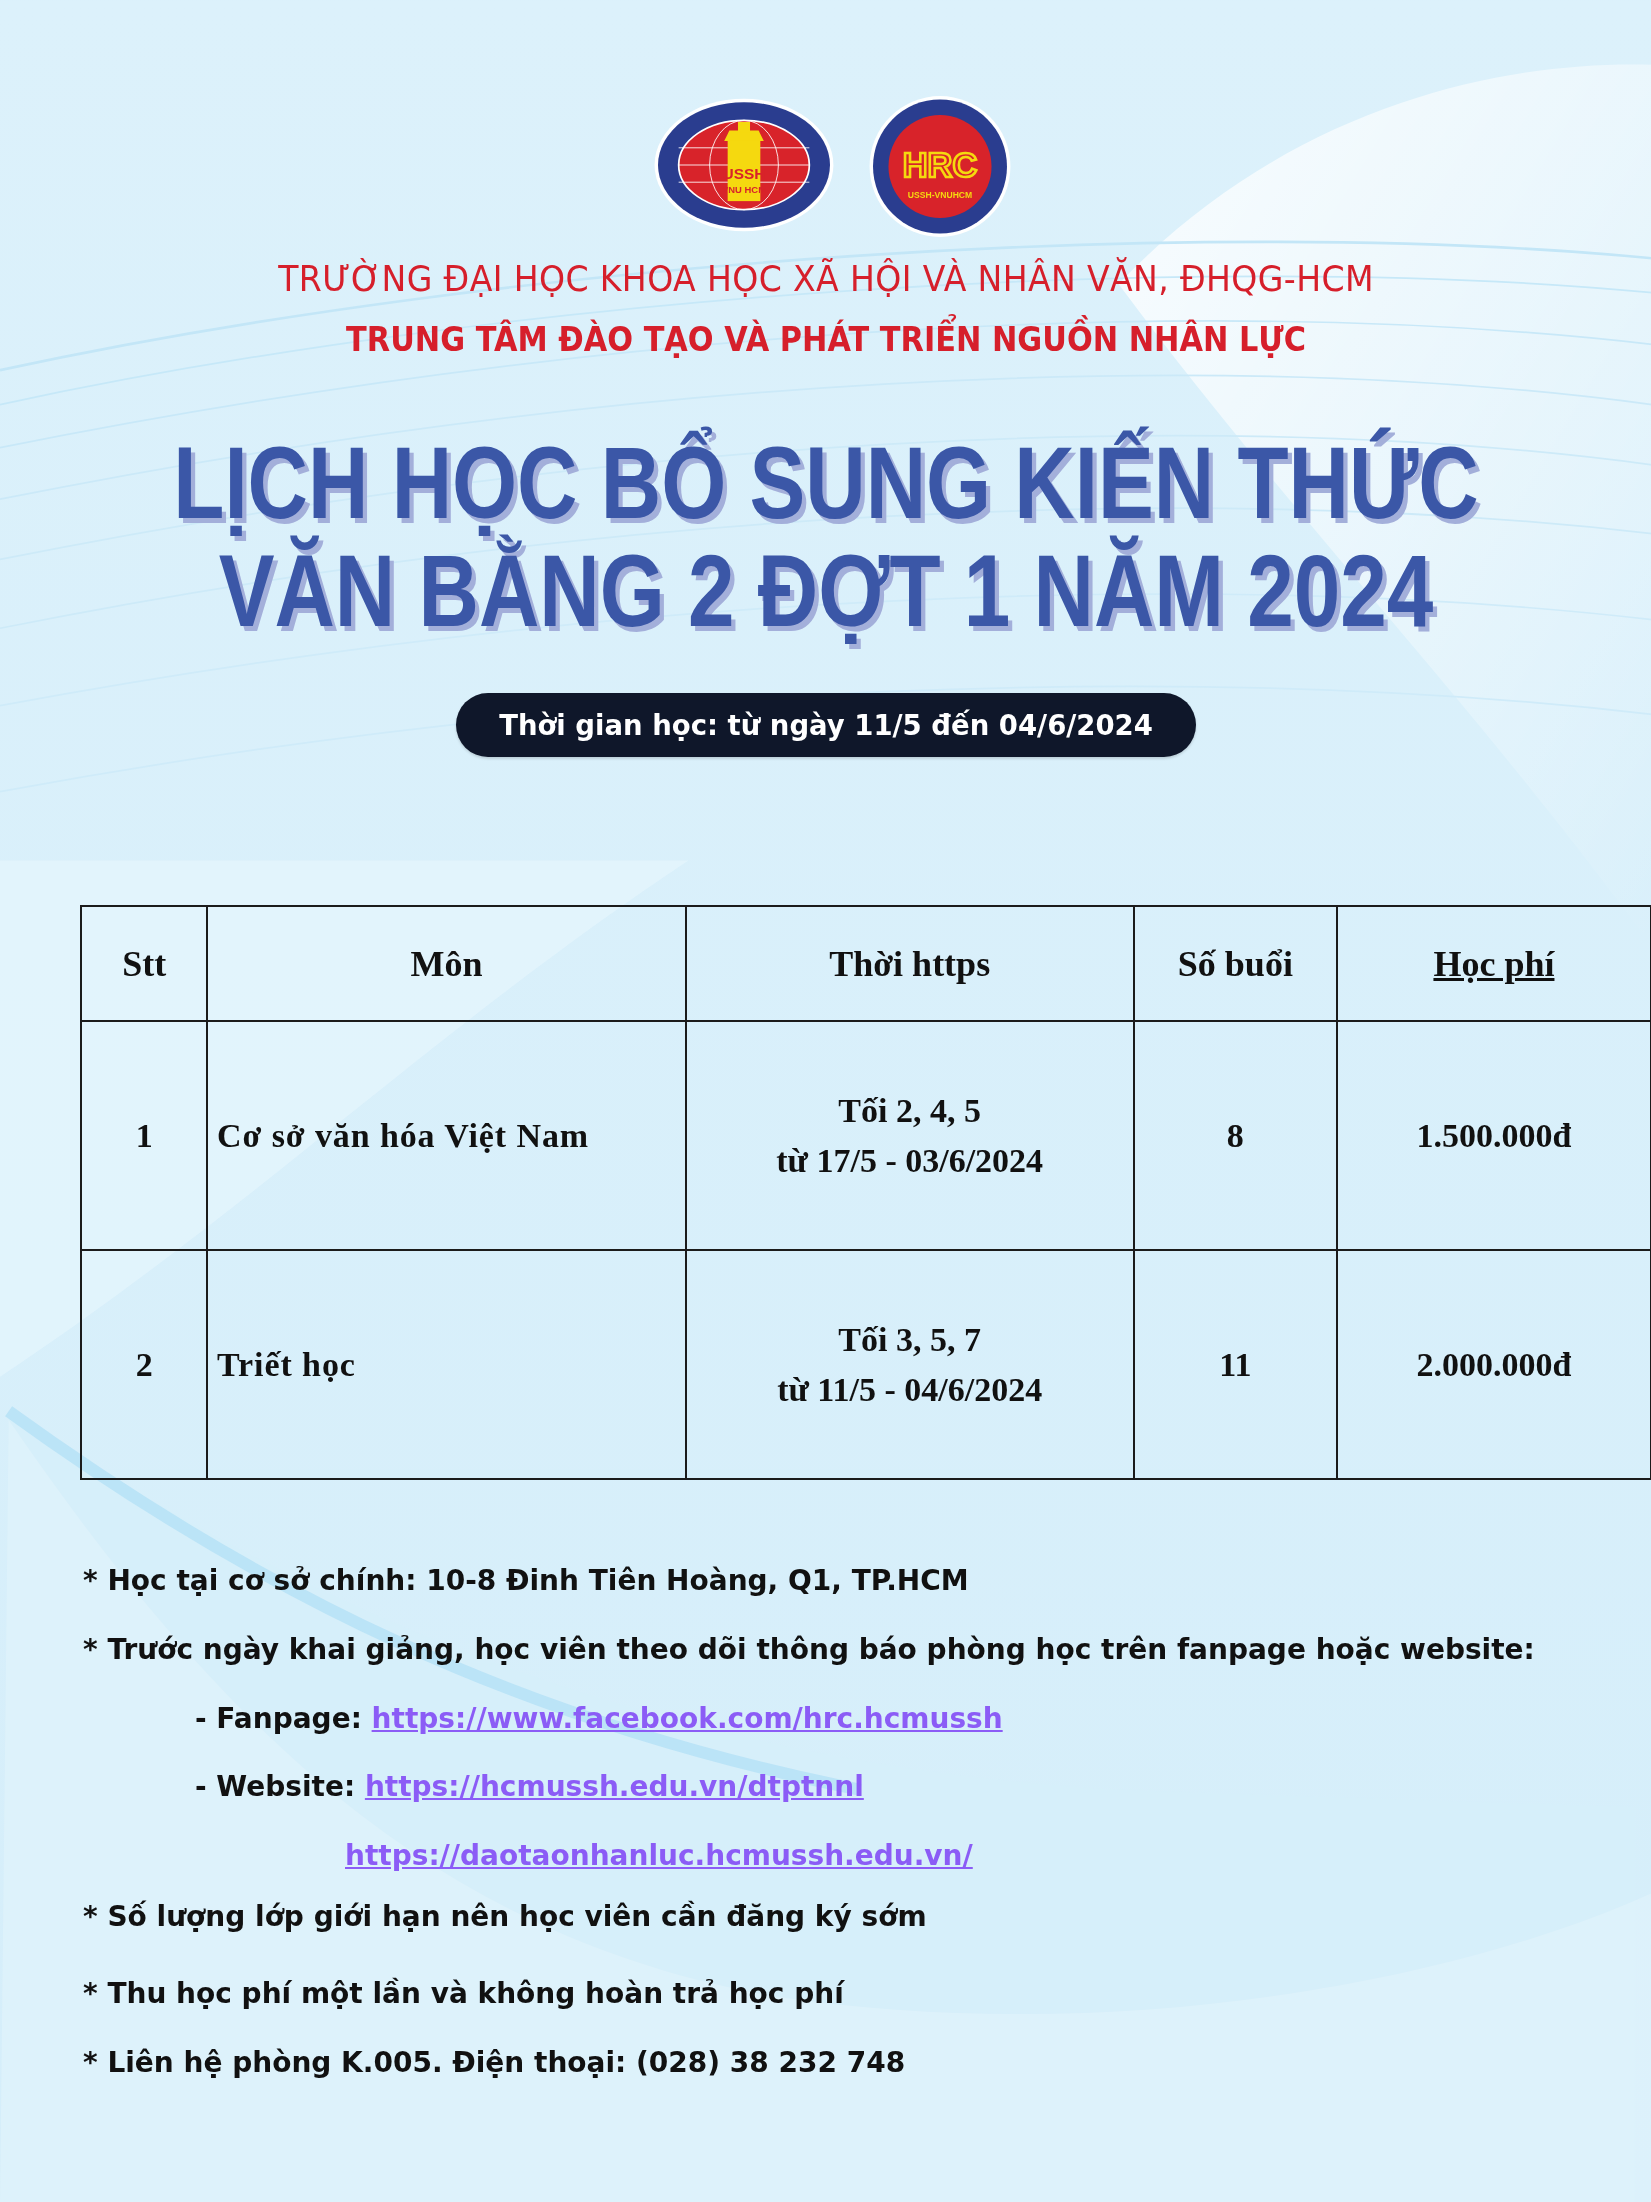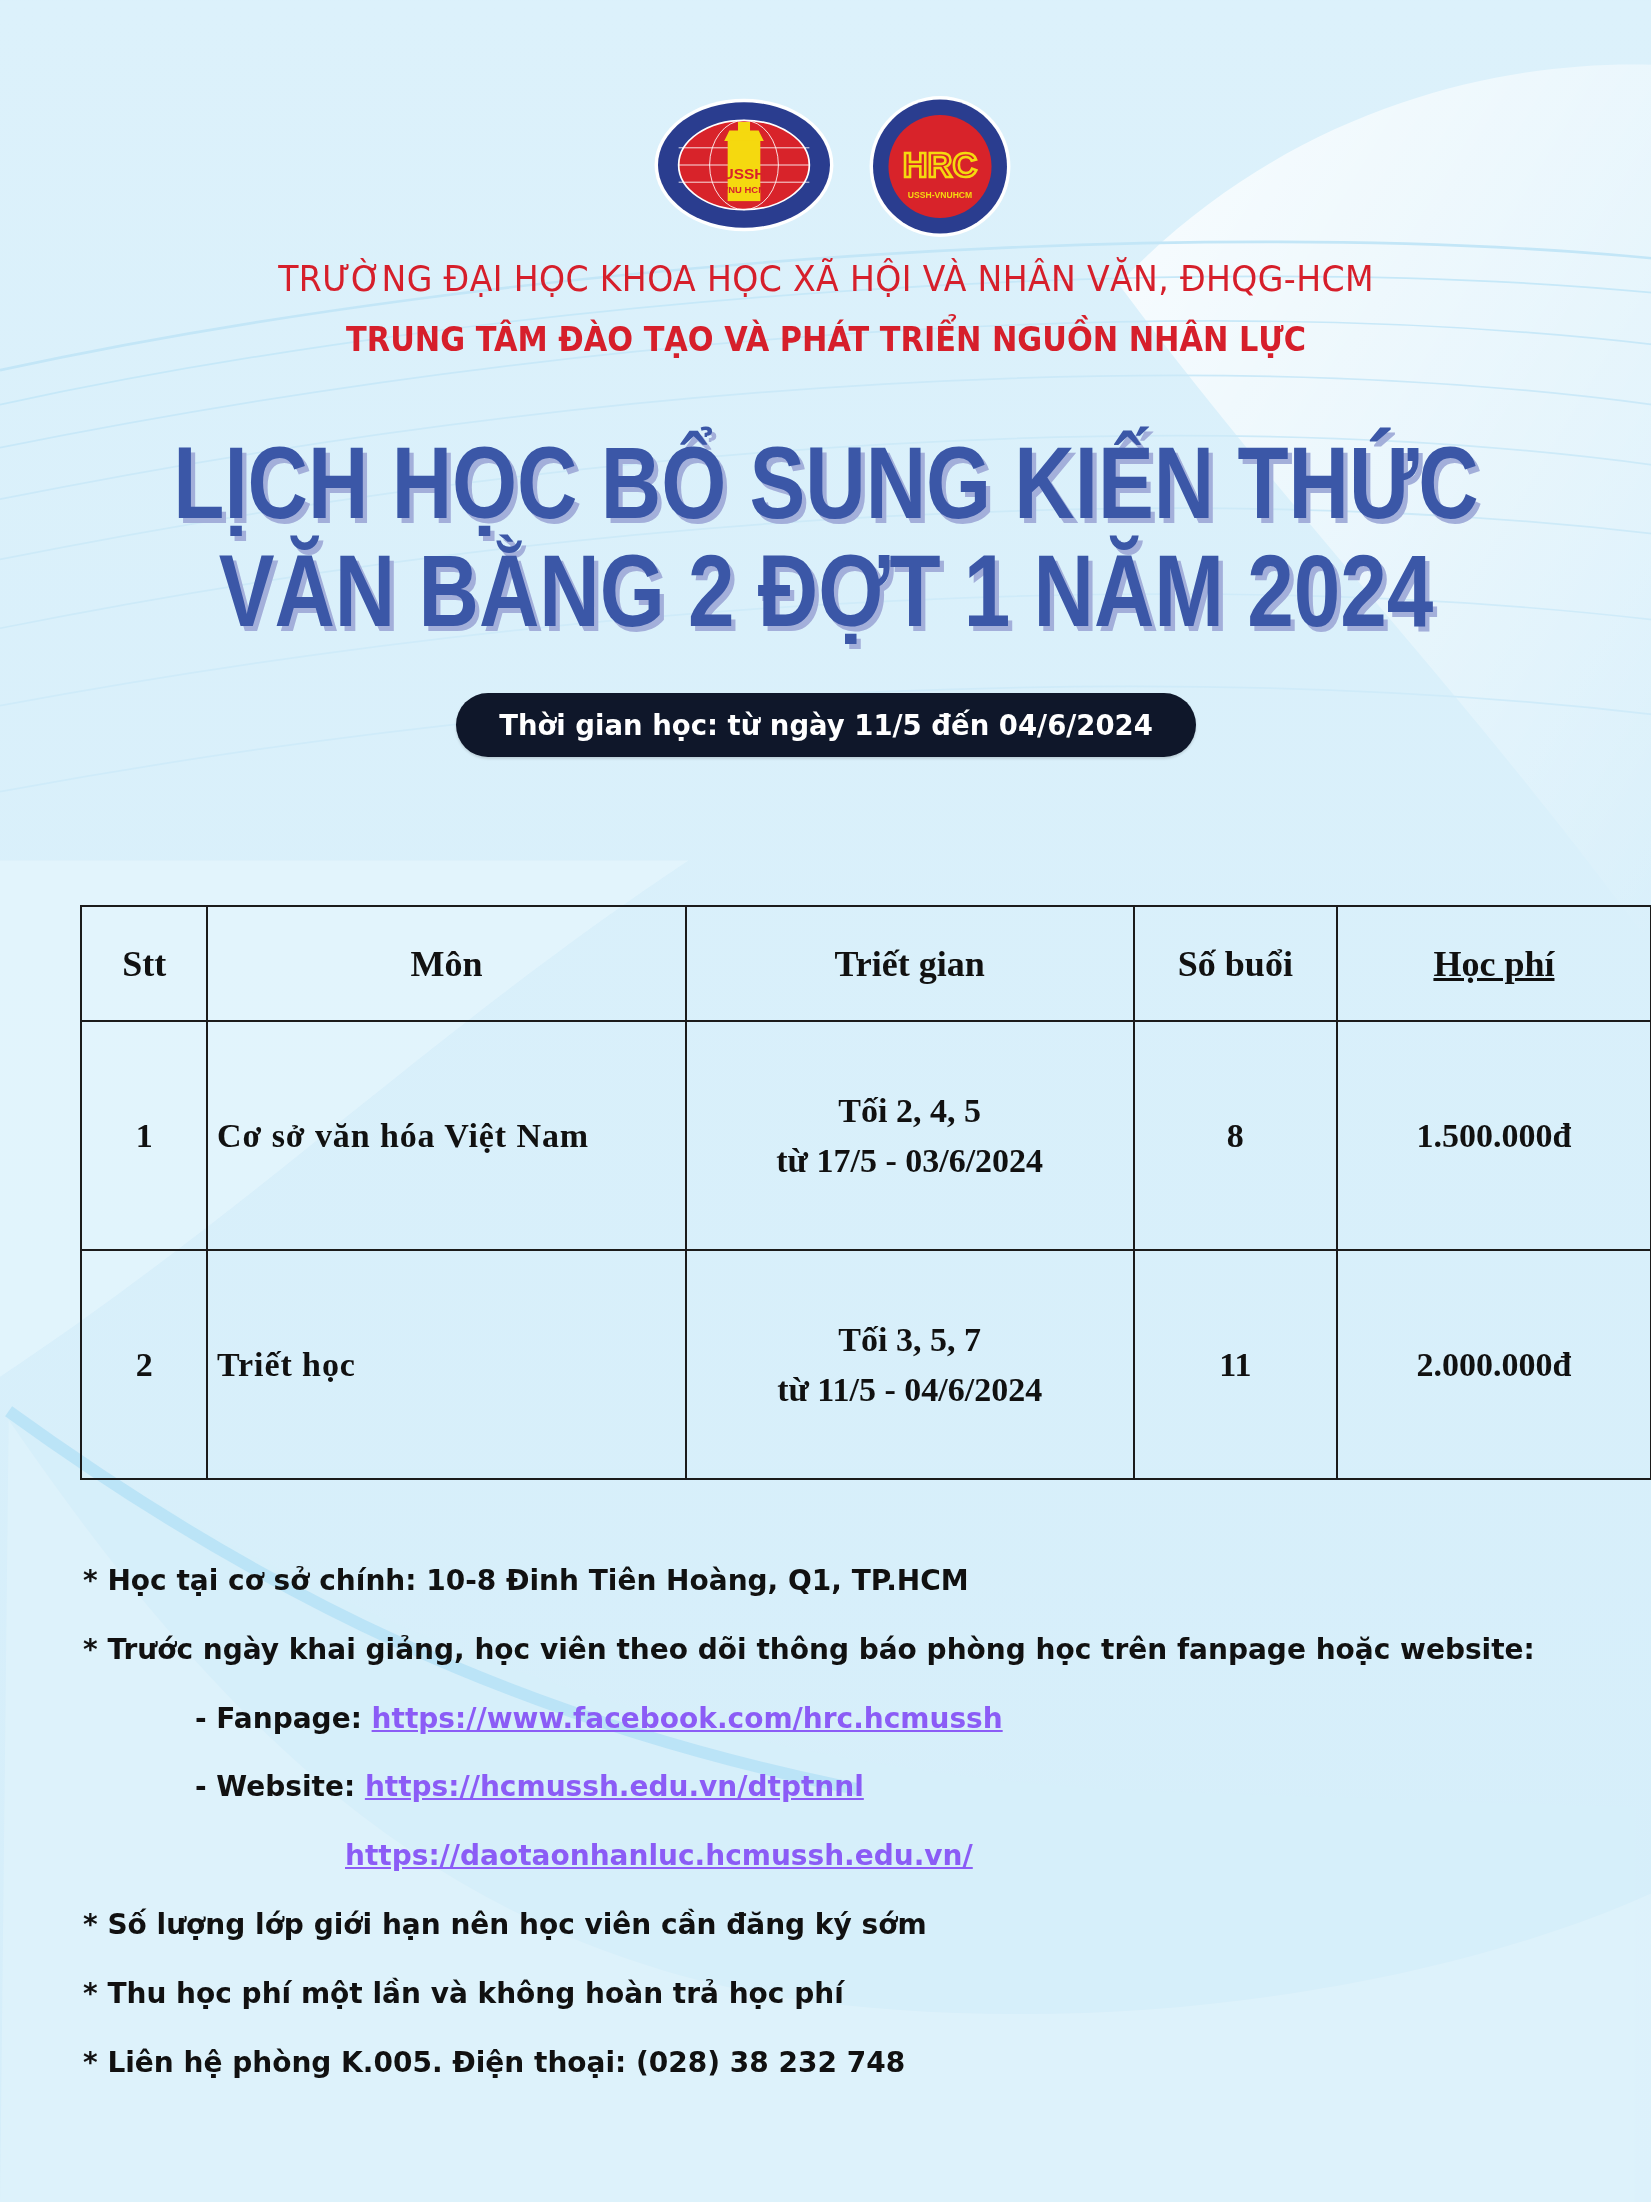--- a/index.html
+++ b/index.html
@@ -120,21 +120,21 @@
 
 <div class="layer pill">
   <span>Thời gian học: từ ngày 11/5 đến 04/6/2024</span>
 </div>
 
 <table class="sched">
   <thead>
     <tr>
       <th class="c1">Stt</th>
       <th class="c2">Môn</th>
-      <th class="c3">Triết gian</th>
+      <th class="c3">Thời https</th>
       <th class="c4">Số buổi</th>
       <th class="c5">Học phí</th>
     </tr>
   </thead>
   <tbody>
     <tr>
       <td>1</td>
       <td class="mon">Cơ sở văn hóa Việt Nam</td>
       <td>
         <div>Tối 2, 4, 5</div>
@@ -161,17 +161,17 @@
   <div class="note" style="top:69px">* Trước ngày khai giảng, học viên theo dõi thông báo phòng học trên fanpage hoặc website:</div>
   <div class="note" style="top:138px; left:112px">
     <span>- Fanpage: </span><a>https://www.facebook.com/hrc.hcmussh</a>
   </div>
   <div class="note" style="top:206px; left:112px">
     <span>- Website: </span><a>https://hcmussh.edu.vn/dtptnnl</a>
   </div>
   <div class="note" style="top:275px; left:262px">
     <a>https://daotaonhanluc.hcmussh.edu.vn/</a>
   </div>
-  <div class="note" style="top:344px">* Số lượng lớp giới hạn nên học viên cần đăng ký sớm</div>
+  <div class="note" style="top:336px">* Số lượng lớp giới hạn nên học viên cần đăng ký sớm</div>
   <div class="note" style="top:413px">* Thu học phí một lần và không hoàn trả học phí</div>
   <div class="note" style="top:482px">* Liên hệ phòng K.005. Điện thoại: (028) 38 232 748</div>
 </div>
 
 
 </body></html>

